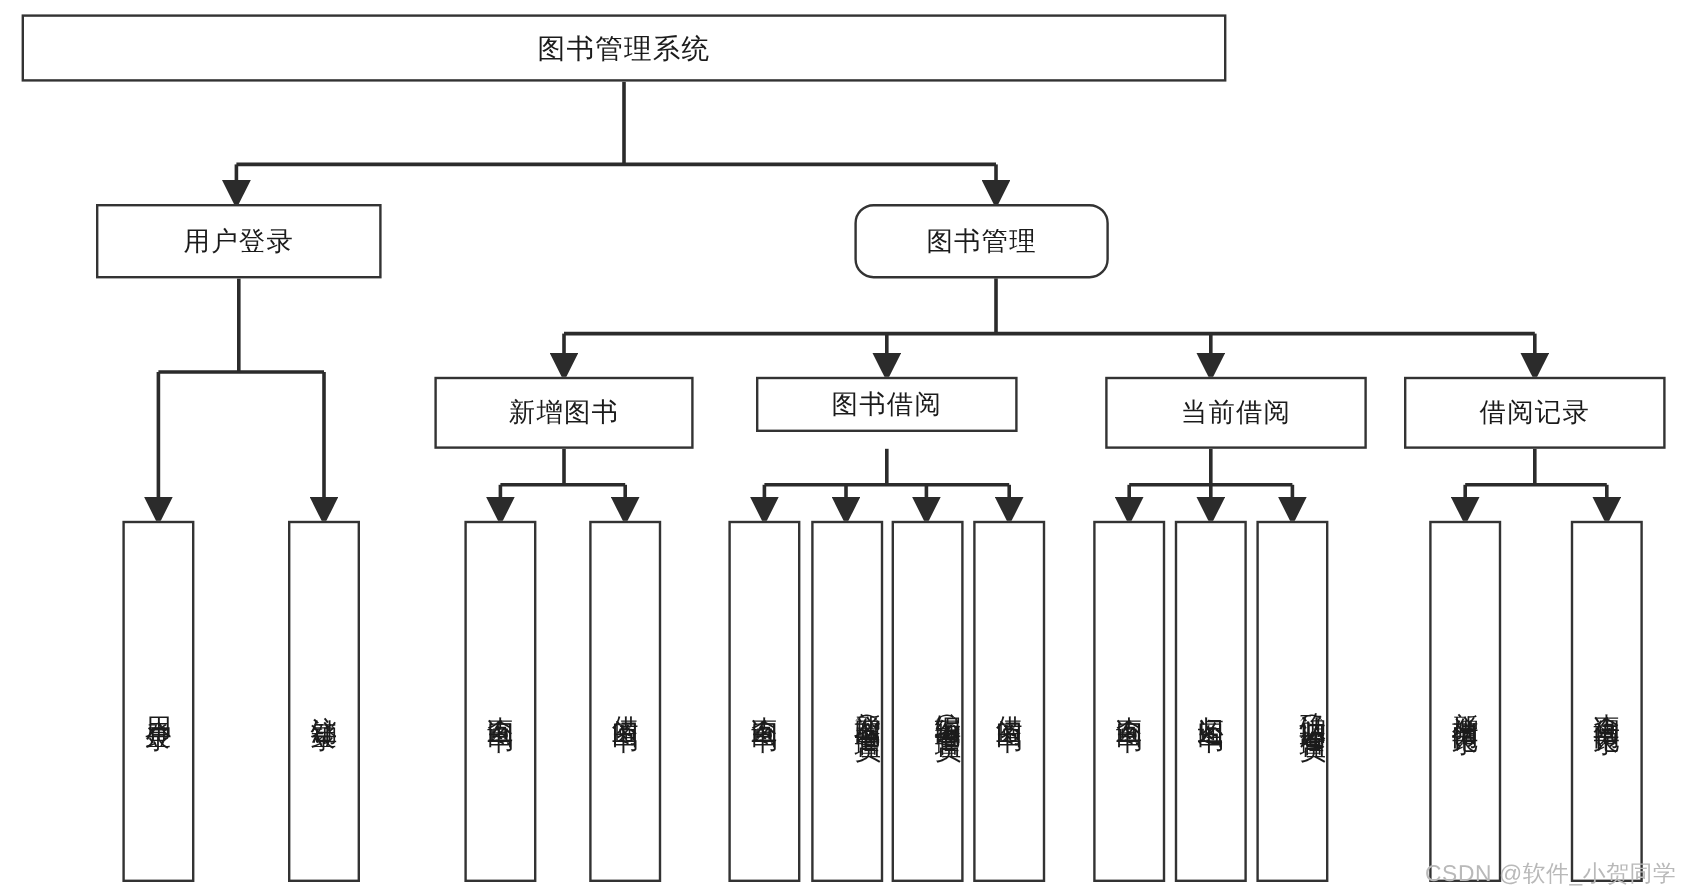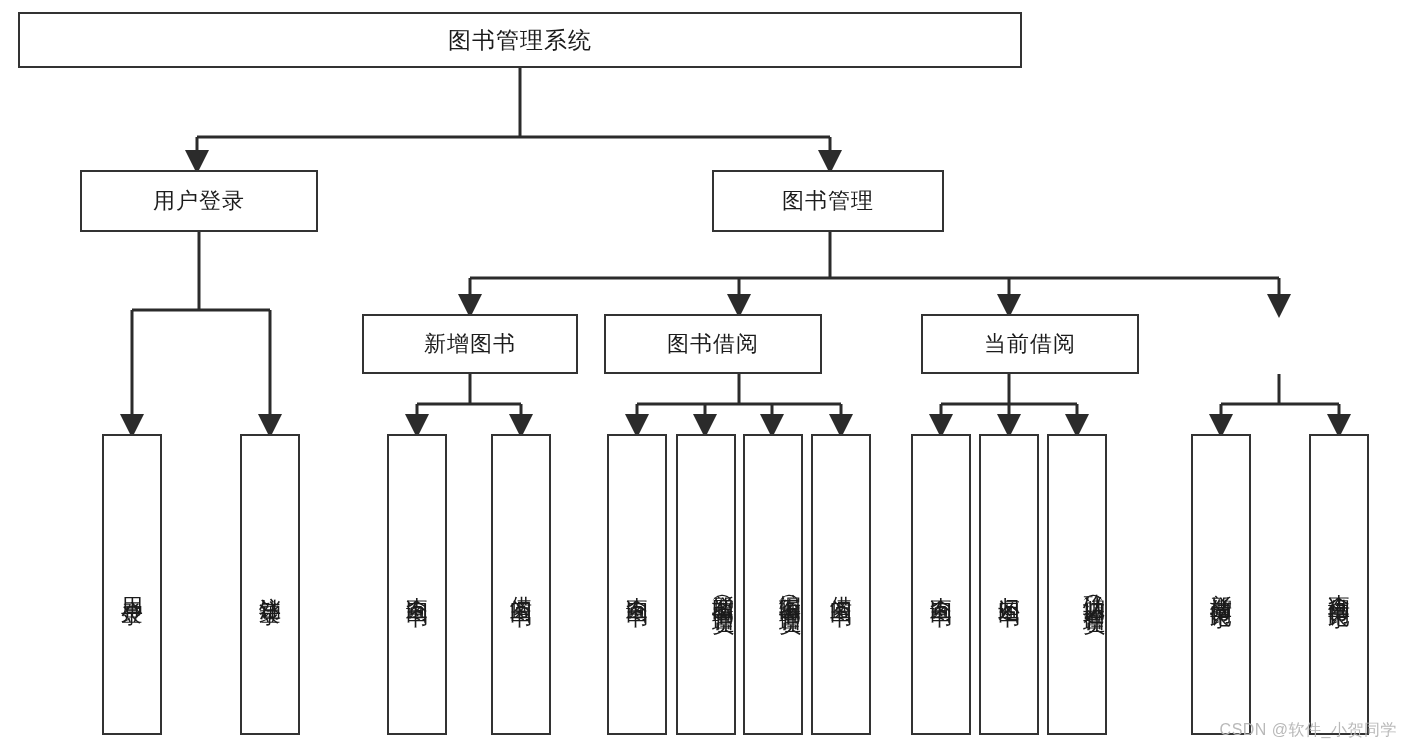--- a/index.html
+++ b/index.html
@@ -53,21 +53,21 @@
     left: 0;
     top: 0;
     width: 1405px;
     height: 747px;
     pointer-events: none;
   }
   .watermark {
     position: absolute;
     right: 8px;
     bottom: 6px;
-    font-size: 16px;
+    font-size: 19px;
     color: #b9b9b9;
     letter-spacing: 0.5px;
     white-space: nowrap;
   }
 </style>
 </head>
 <body>
 
 <div id="canvas">
 
@@ -124,32 +124,35 @@
     </g>
   </svg>
 
   <div class="node horiz root" style="left:18px; top:12px; width:1004px; height:56px;">
     <span>图书管理系统</span>
   </div>
 
   <div class="node horiz" style="left:80px; top:170px; width:238px; height:62px;">
     <span>用户登录</span>
   </div>
-  <div class="node horiz" style="left:712px; top:170px; width:232px; height:62px;">
+  <div class="node horiz" style="left:712px; top:170px; width:212px; height:62px;border-radius:16px;">
     <span>图书管理</span>
   </div>
 
   <div class="node horiz" style="left:362px; top:314px; width:216px; height:60px;">
     <span>新增图书</span>
   </div>
-  <div class="node horiz" style="left:604px; top:314px; width:218px; height:60px;">
+  <div class="node horiz" style="left:630px; top:314px; width:218px; height:46px;">
     <span>图书借阅</span>
   </div>
   <div class="node horiz" style="left:900px; top:314px; width:218px; height:60px;margin-left:21px;">
     <span>当前借阅</span>
+  </div>
+  <div class="node horiz" style="left:1170px; top:314px; width:218px; height:60px;">
+    <span>借阅记录</span>
   </div>
 
   <div class="node vert centered" style="left:102px; top:434px; width:60px; height:301px;">
     <span>用户登录</span>
   </div>
   <div class="node vert centered" style="left:240px; top:434px; width:60px; height:301px;">
     <span>注销登录</span>
   </div>
 
   <div class="node vert centered" style="left:387px; top:434px; width:60px; height:301px;">

